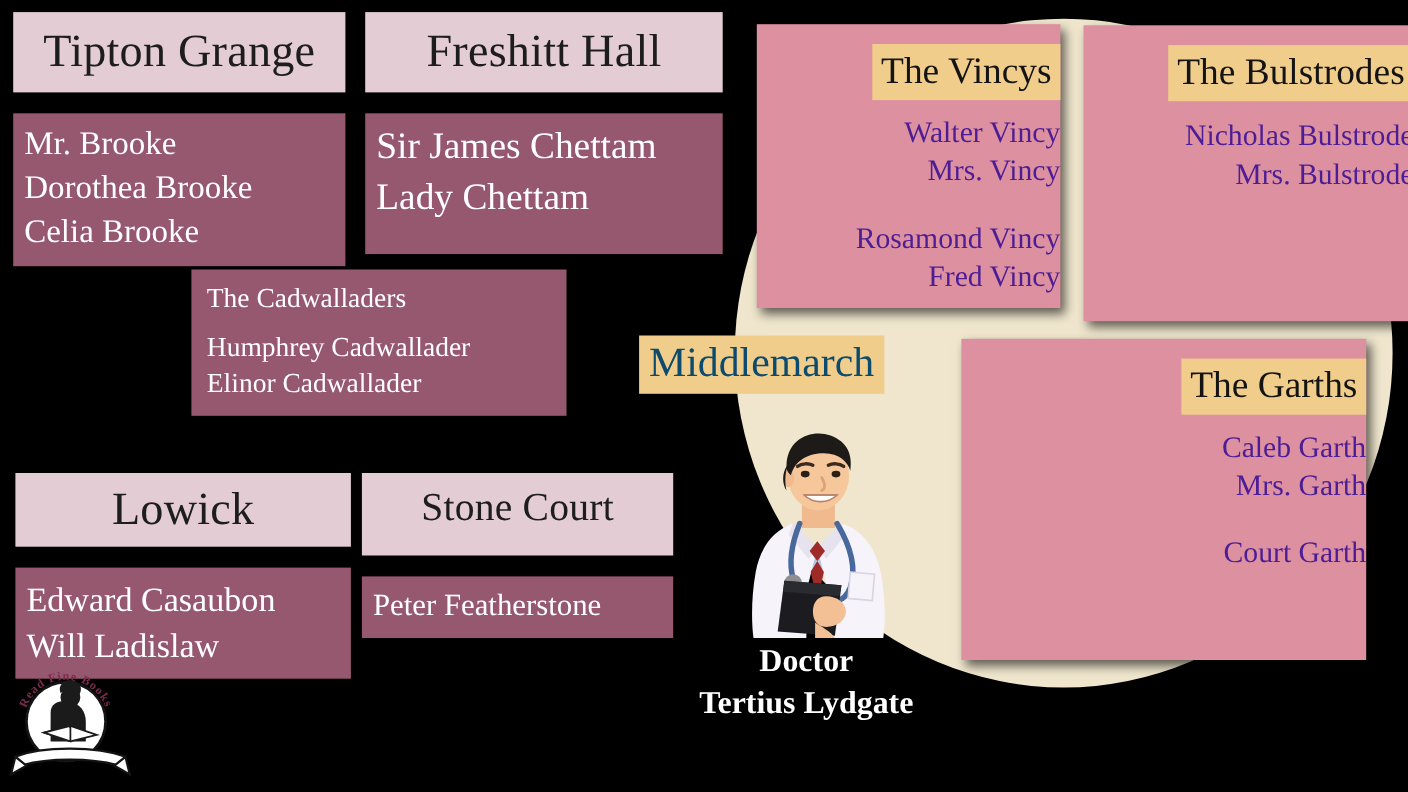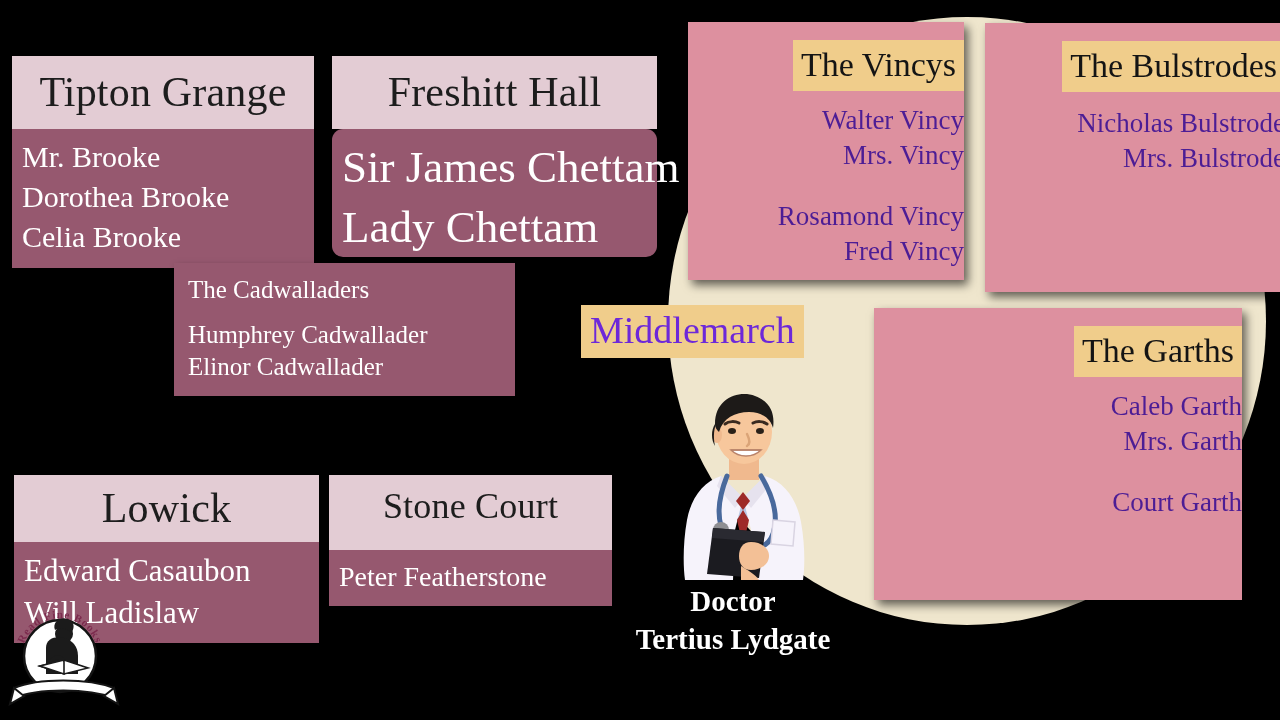--- a/index.html
+++ b/index.html
@@ -34,30 +34,30 @@
     box-sizing: border-box;
     width: 100%;
     background: #e3ccd4;
     color: #1d1d1d;
     text-align: center;
     font-size: 42px;
     line-height: 1.0;
     letter-spacing: .2px;
     padding: 15px 6px 16px 6px;
     white-space: nowrap;
-    margin-top: 45px;
   }
   .card-body {
     box-sizing: border-box;
     width: 100%;
     background: #96586f;
     color: #ffffff;
     font-size: 30px;
     line-height: 1.34;
     padding: 8px 10px 10px 10px;
+    margin-top: 19px;
   }
   .card-body .line { white-space: nowrap; }
 
   
   .pcard {
     position: absolute;
     box-sizing: border-box;
     background: #dd909f;
     box-shadow: 4px 5px 9px rgba(0,0,0,0.6);
     padding: 18px 0 0 0;
@@ -92,21 +92,21 @@
     padding: 12px 14px 12px 14px;
   }
   .plain .ptitle { font-size: 25px; line-height: 1.2; white-space: nowrap; }
   .plain .pgroup { padding-top: 14px; font-size: 25px; line-height: 1.28; }
   .plain .pgroup .line { white-space: nowrap; }
 
   
   .place-label {
     position: absolute;
     background: #f0cd8b;
-    color: #6d28d9;
+    color: #0c4a6e;
     font-size: 38px;
     line-height: 1.0;
     padding: 6px 9px 9px 9px;
     white-space: nowrap;
   }
 
   
   .doc-caption {
     position: absolute;
     color: #ffffff;
@@ -131,21 +131,21 @@
     <div class="card-head">Tipton Grange</div>
     <div class="card-body">
       <div class="line">Mr. Brooke</div>
       <div class="line">Dorothea Brooke</div>
       <div class="line">Celia Brooke</div>
     </div>
   </div>
 
   <div class="card" style="left:332px; top:11px; width:325px; height:212px;">
     <div class="card-head">Freshitt Hall</div>
-    <div class="card-body" style="height:128px; font-size:45px;border-radius:11px;">
+    <div class="card-body" style="height:128px; font-size:34px;">
       <div class="line">Sir James Chettam</div>
       <div class="line">Lady Chettam</div>
     </div>
   </div>
 
   <div class="pcard" style="left:688px; top:22px; width:276px; height:258px;">
     <div class="ptitle">The Vincys</div>
     <div class="pgroup">
       <div class="line">Walter Vincy</div>
       <div class="line">Mrs. Vincy</div>
@@ -157,21 +157,21 @@
   </div>
 
   <div class="pcard" style="left:985px; top:23px; width:300px; height:269px;">
     <div class="ptitle">The Bulstrodes</div>
     <div class="pgroup" style="padding-top:14px;">
       <div class="line">Nicholas Bulstrode</div>
       <div class="line">Mrs. Bulstrode</div>
     </div>
   </div>
 
-  <div class="plain" style="left:174px; top:263px; width:341px; height:133px;">
+  <div class="plain" style="left:174px; top:245px; width:341px; height:133px;">
     <div class="ptitle">The Cadwalladers</div>
     <div class="pgroup">
       <div class="line">Humphrey Cadwallader</div>
       <div class="line">Elinor Cadwallader</div>
     </div>
   </div>
 
   <div class="place-label" style="left:581px; top:305px;">Middlemarch</div>
 
   <div class="pcard" style="left:874px; top:308px; width:368px; height:292px;">

